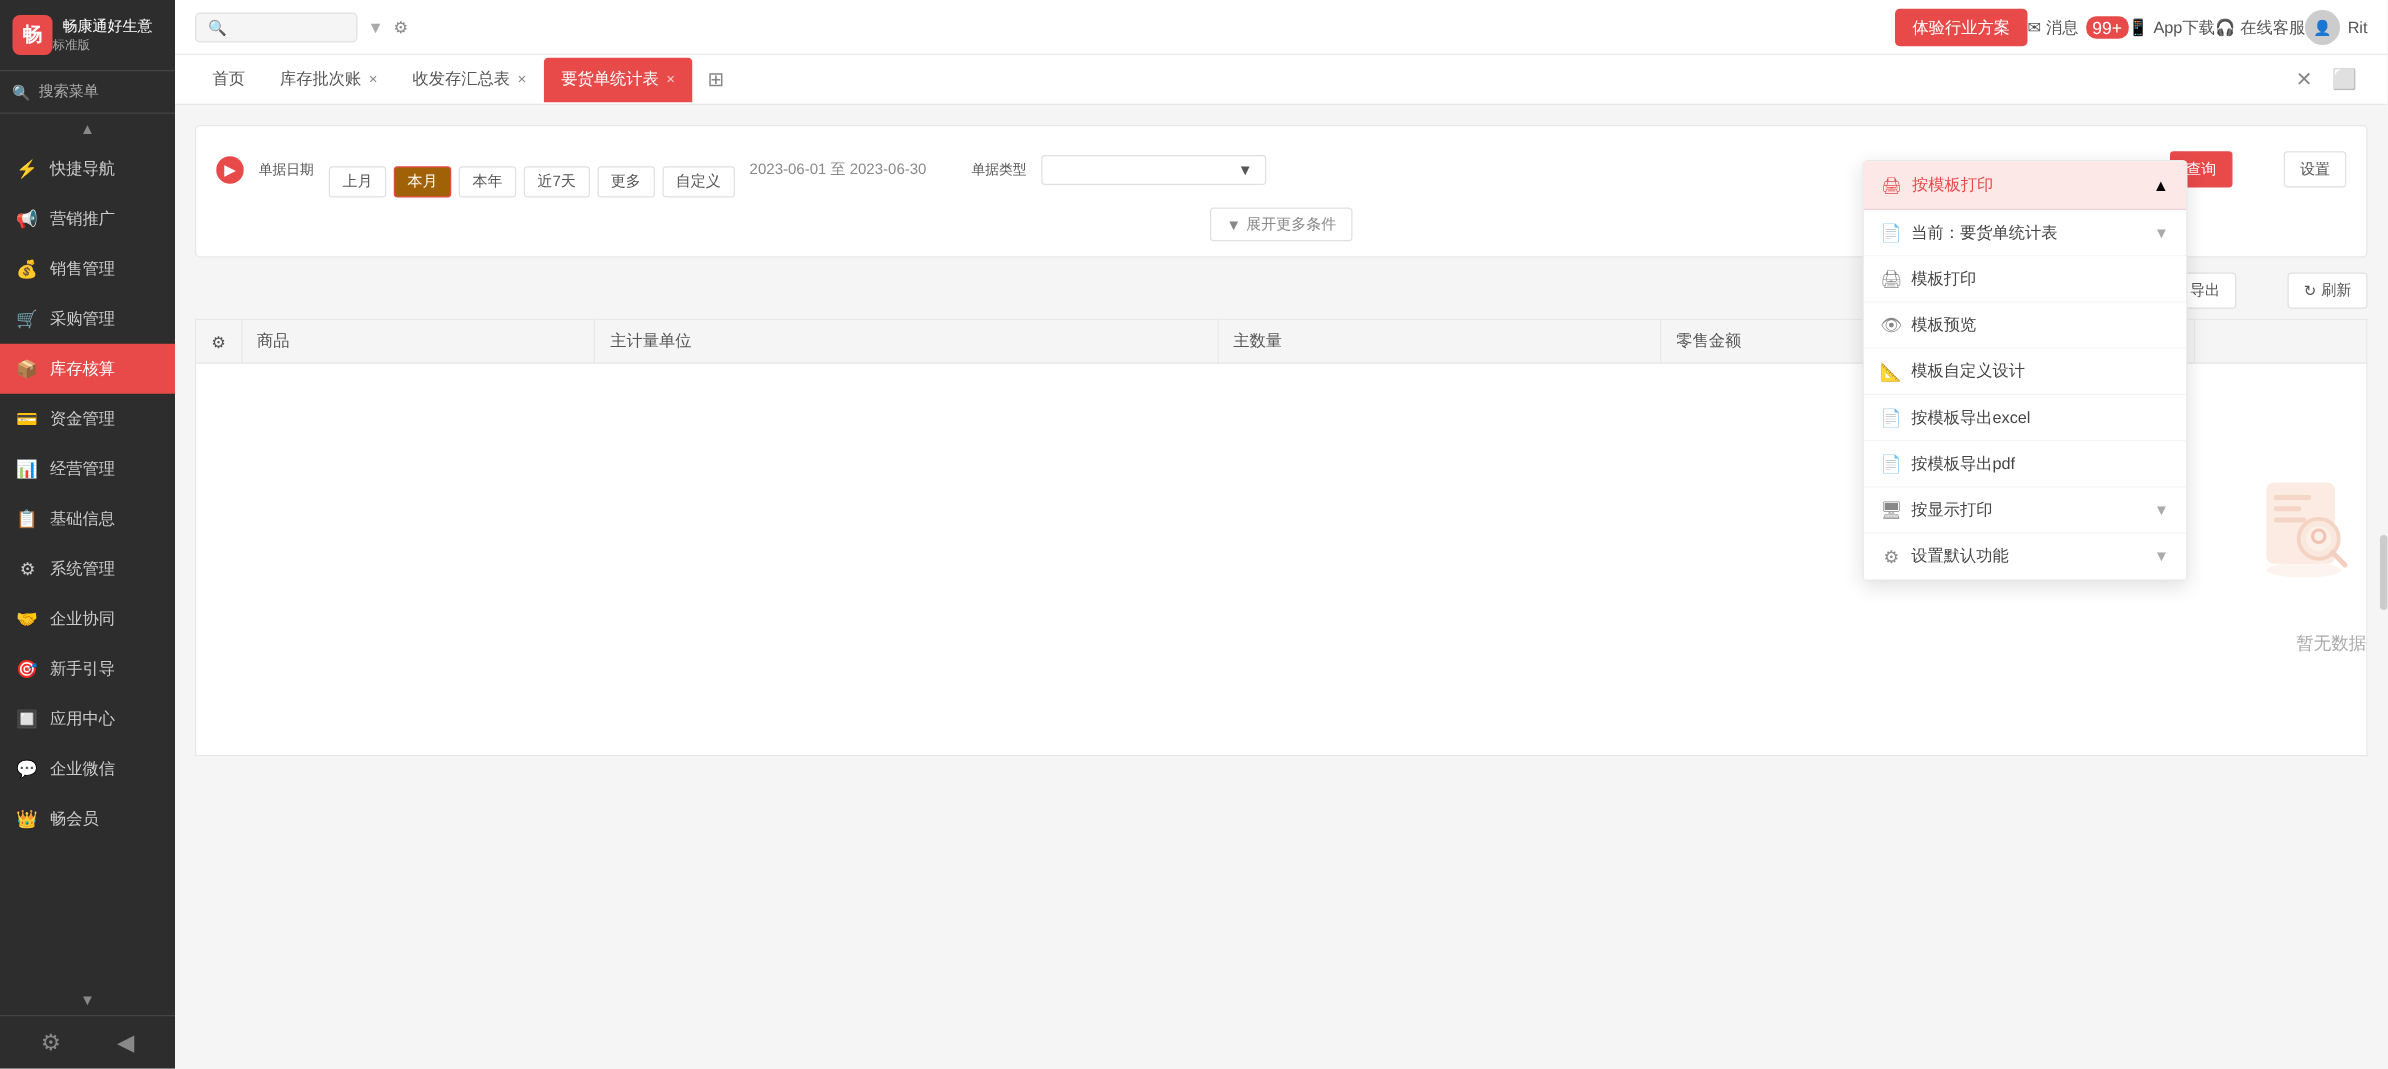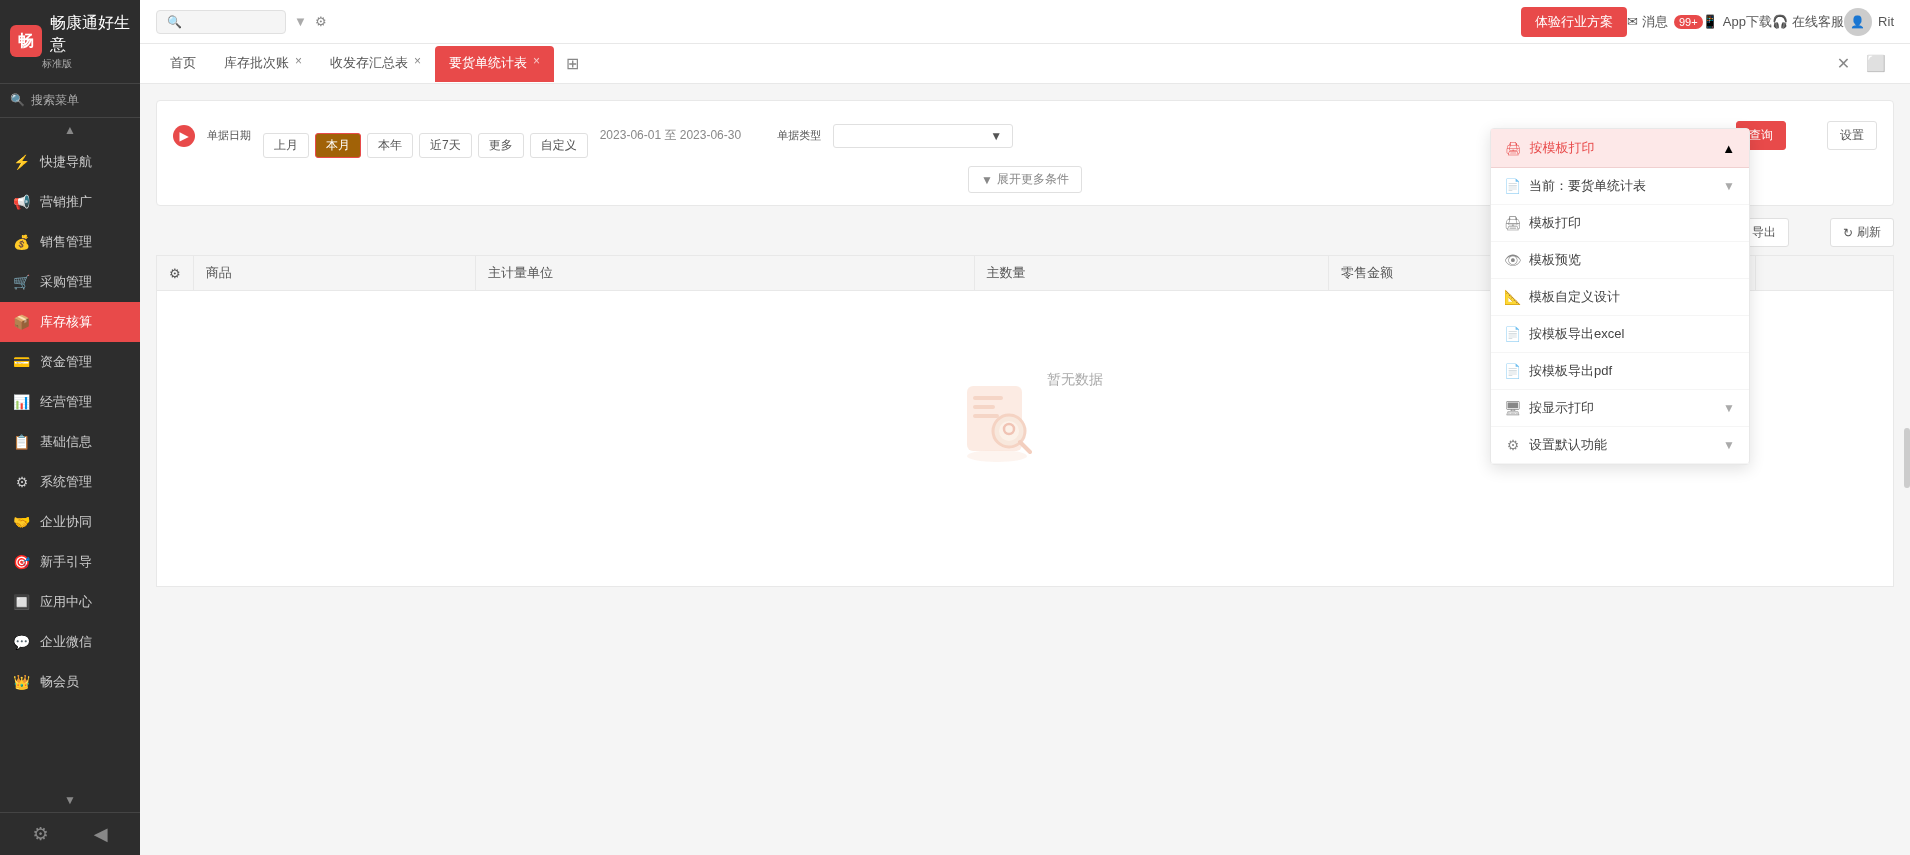--- a/index.html
+++ b/index.html
@@ -29,21 +29,21 @@
       display: flex;
       align-items: center;
       justify-content: center;
       color: white;
       font-size: 16px;
       font-weight: bold;
       flex-shrink: 0;
     }
     .sidebar-logo-text {
       margin-left: 8px;
-      font-size: 16px;
+      font-size: 12px;
       line-height: 1.4;
       color: #fff;
     }
     .sidebar-logo-sub {
       font-size: 10px;
       color: #aaa;
     }
     .sidebar-search {
       display: flex;
       align-items: center;
@@ -140,21 +140,21 @@
     .topbar-icon-btn {
       display: flex;
       align-items: center;
       gap: 4px;
       cursor: pointer;
       color: #555;
     }
     .badge {
       background: #e84a4a;
       color: #fff;
-      font-size: 11px;
+      font-size: 14px;
       border-radius: 8px;
       padding: 1px 5px;
       margin-left: 2px;
     }
     .avatar {
       width: 28px;
       height: 28px;
       border-radius: 50%;
       background: #ccc;
       display: flex;
@@ -169,21 +169,21 @@
       background: #fff;
       border-bottom: 1px solid #e8e8e8;
       display: flex;
       align-items: center;
       padding: 0 16px;
       height: 40px;
       flex-shrink: 0;
     }
     .tab {
       display: flex;
-      align-items: flex-start;
+      align-items: center;
       padding: 8px 14px;
       font-size: 13px;
       cursor: pointer;
       color: #555;
       border-bottom: 2px solid transparent;
       white-space: nowrap;
     }
     .tab.active {
       color: #fff;
       background: #e84a4a;
@@ -344,22 +344,22 @@
       color: #333;
     }
     .data-table th:first-child, .data-table td:first-child {
       width: 36px;
       text-align: center;
     }
 
     
     .empty-state {
       display: flex;
-      flex-direction: row;
-      align-items: flex-start;
+      flex-direction: column;
+      align-items: flex-end;
       justify-content: center;
       padding: 80px 0;
       color: #aaa;
     }
     .empty-icon {
       font-size: 80px;
       margin-bottom: 16px;
       opacity: 0.5;
     }
     .empty-text {

